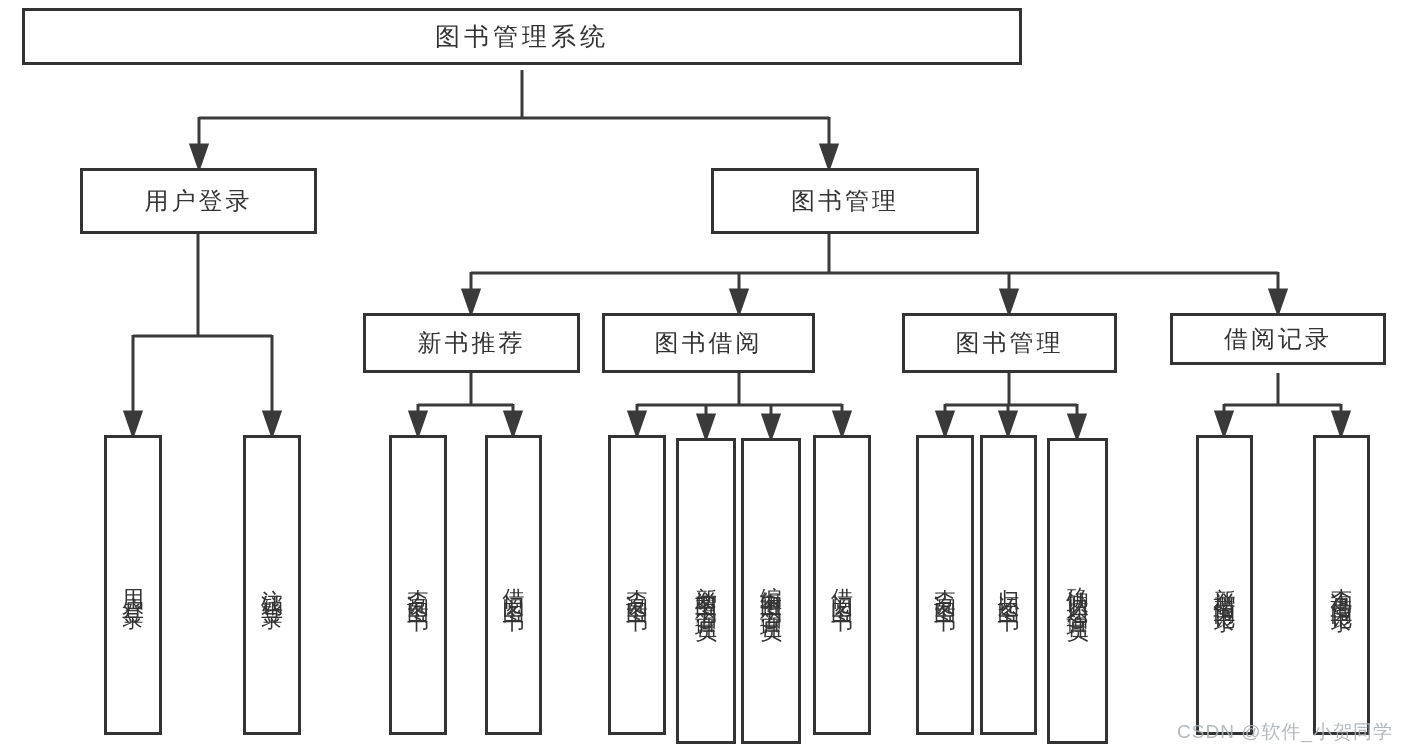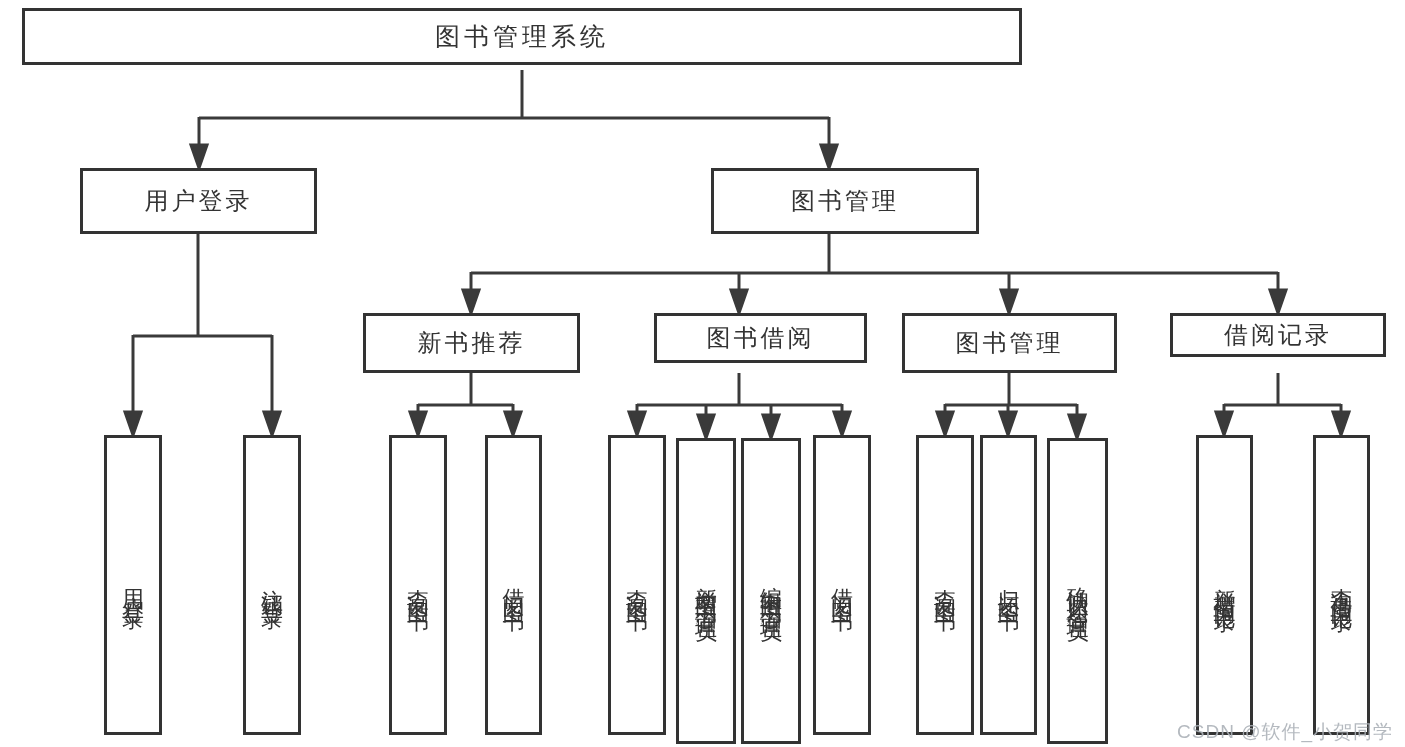--- a/index.html
+++ b/index.html
@@ -121,23 +121,23 @@
       <polygon points="1333,412 1349,412 1341,435"></polygon>
     </g>
   </svg>
 
   <div class="node h root" style="left:22px; top:8px; width:1000px; height:57px;">图书管理系统</div>
 
   <div class="node h" style="left:80px; top:168px; width:237px; height:66px;">用户登录</div>
   <div class="node h" style="left:711px; top:168px; width:268px; height:66px;">图书管理</div>
 
   <div class="node h" style="left:363px; top:313px; width:217px; height:60px;">新书推荐</div>
-  <div class="node h" style="left:654px; top:313px; width:213px; height:50px;font-family:Liberation Serif, serif;">图书借阅</div>
+  <div class="node h" style="left:602px; top:313px; width:213px; height:60px;font-family:Liberation Serif, serif;">图书借阅</div>
   <div class="node h" style="left:902px; top:313px; width:215px; height:60px;">图书管理</div>
-  <div class="node h" style="left:1170px; top:313px; width:216px; height:44px;">借阅记录</div>
+  <div class="node h" style="left:1170px; top:313px; width:216px; height:52px;">借阅记录</div>
 
   <div class="node v" style="left:104px; top:435px; width:58px; height:300px;">用户登录</div>
   <div class="node v" style="left:243px; top:435px; width:58px; height:300px;">注销登录</div>
 
   <div class="node v" style="left:389px; top:435px; width:58px; height:300px;">查询图书</div>
   <div class="node v" style="left:485px; top:435px; width:57px; height:300px;">借阅图书</div>
 
   <div class="node v" style="left:608px; top:435px; width:58px; height:300px;">查询图书</div>
   <div class="node v long" style="left:676px; top:438px; width:60px; height:306px;">新增图书（管理员）</div>
   <div class="node v long" style="left:741px; top:438px; width:60px; height:306px;">编辑图书（管理员）</div>

